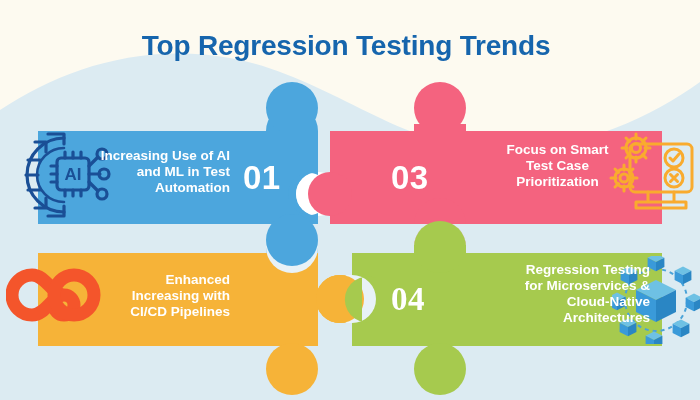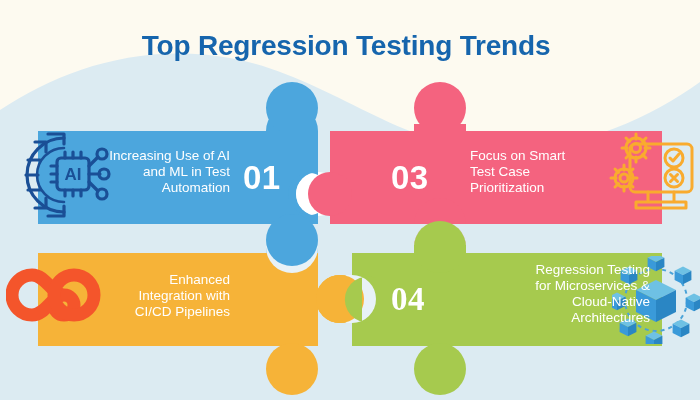--- a/index.html
+++ b/index.html
@@ -16,37 +16,37 @@
     text-align:center;
     font-size:28px;font-weight:bold;
     color:#1665ad;
     letter-spacing:-0.2px;
     white-space:nowrap;
   }
   .puzzle{position:absolute;left:0;top:0;width:700px;height:400px;}
   .piece-text{
     position:absolute;
     color:#ffffff;
-    font-weight:normal;
+    font-weight:bold;
     font-size:13.5px;
     line-height:16px;
     white-space:pre-line;
   }
   .piece-num{
     position:absolute;
     color:#ffffff;
     font-weight:bold;
     font-size:33px;
     line-height:33px;
     letter-spacing:0.5px;
   }
   .icon-box{position:absolute;}
   #t1{left:60px;top:148px;width:170px;text-align:right;}
   #t2{left:60px;top:272px;width:170px;text-align:right;}
-  #t3{left:470px;top:148px;width:175px;text-align:left;}
+  #t3{left:470px;top:142px;width:175px;text-align:center;}
   #t4{left:470px;top:262px;width:180px;text-align:right;}
   #n1{left:243px;top:161px;}
   #n2{left:243px;top:283px;}
   #n3{left:391px;top:161px;}
   #n4{left:391px;top:283px;font-family:Liberation Serif, serif;}
   #ic-ai{left:24px;top:130px;width:88px;height:90px;}
   #ic-inf{left:6px;top:262px;width:100px;height:66px;}
   #ic-mon{left:600px;top:122px;width:96px;height:96px;}
   #ic-cube{left:612px;top:256px;width:88px;height:88px;}
 </style>
@@ -222,21 +222,21 @@
           <polygon points="64,34 64,56 44,66 44,44" fill="#2a86c4"></polygon>
         </g>
       </g>
     </svg>
   </div>
 
   <div class="piece-text" id="t1">Increasing Use of AI
 and ML in Test
 Automation</div>
   <div class="piece-text" id="t2">Enhanced
-Integration with
+Increasing with
 CI/CD Pipelines</div>
   <div class="piece-text" id="t3">Focus on Smart
 Test Case
 Prioritization</div>
   <div class="piece-text" id="t4">Regression Testing
 for Microservices &amp;
 Cloud-Native
 Architectures</div>
 
   <div class="piece-num" id="n1">01</div>

